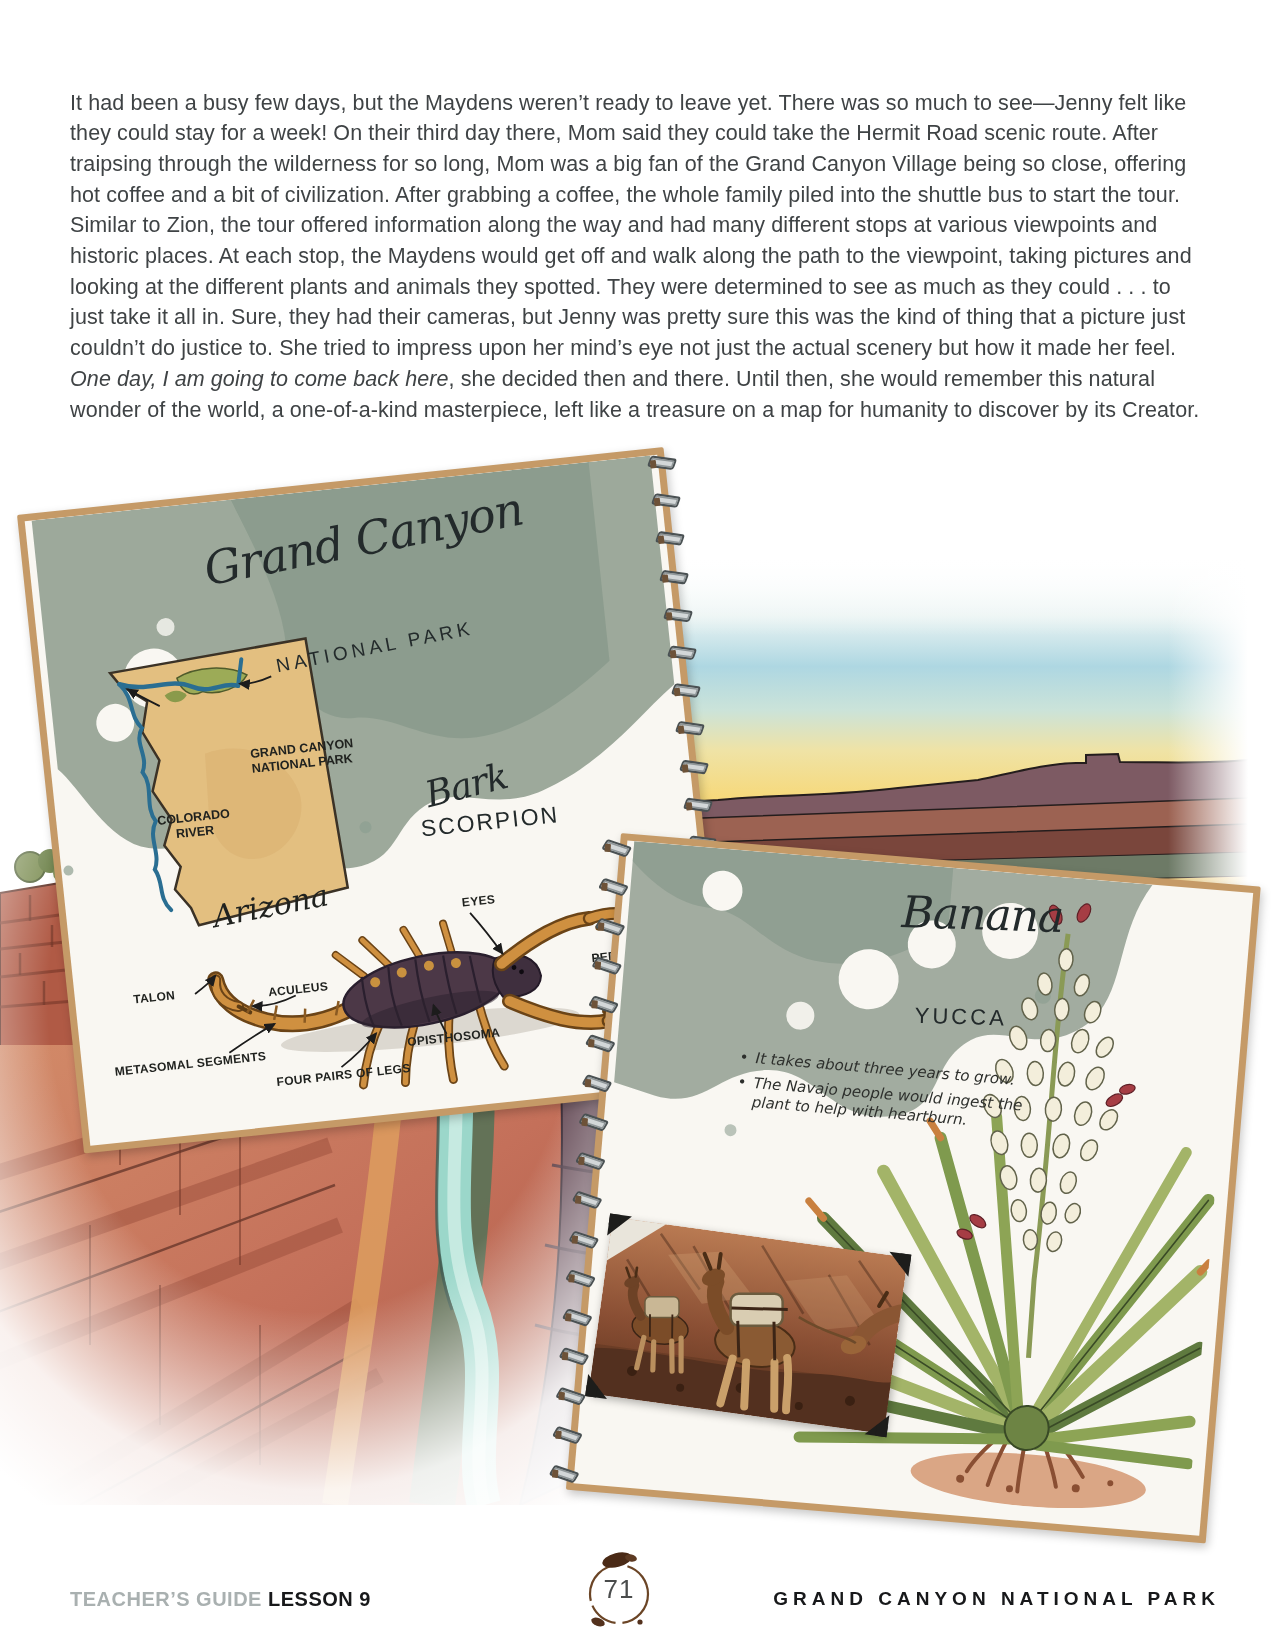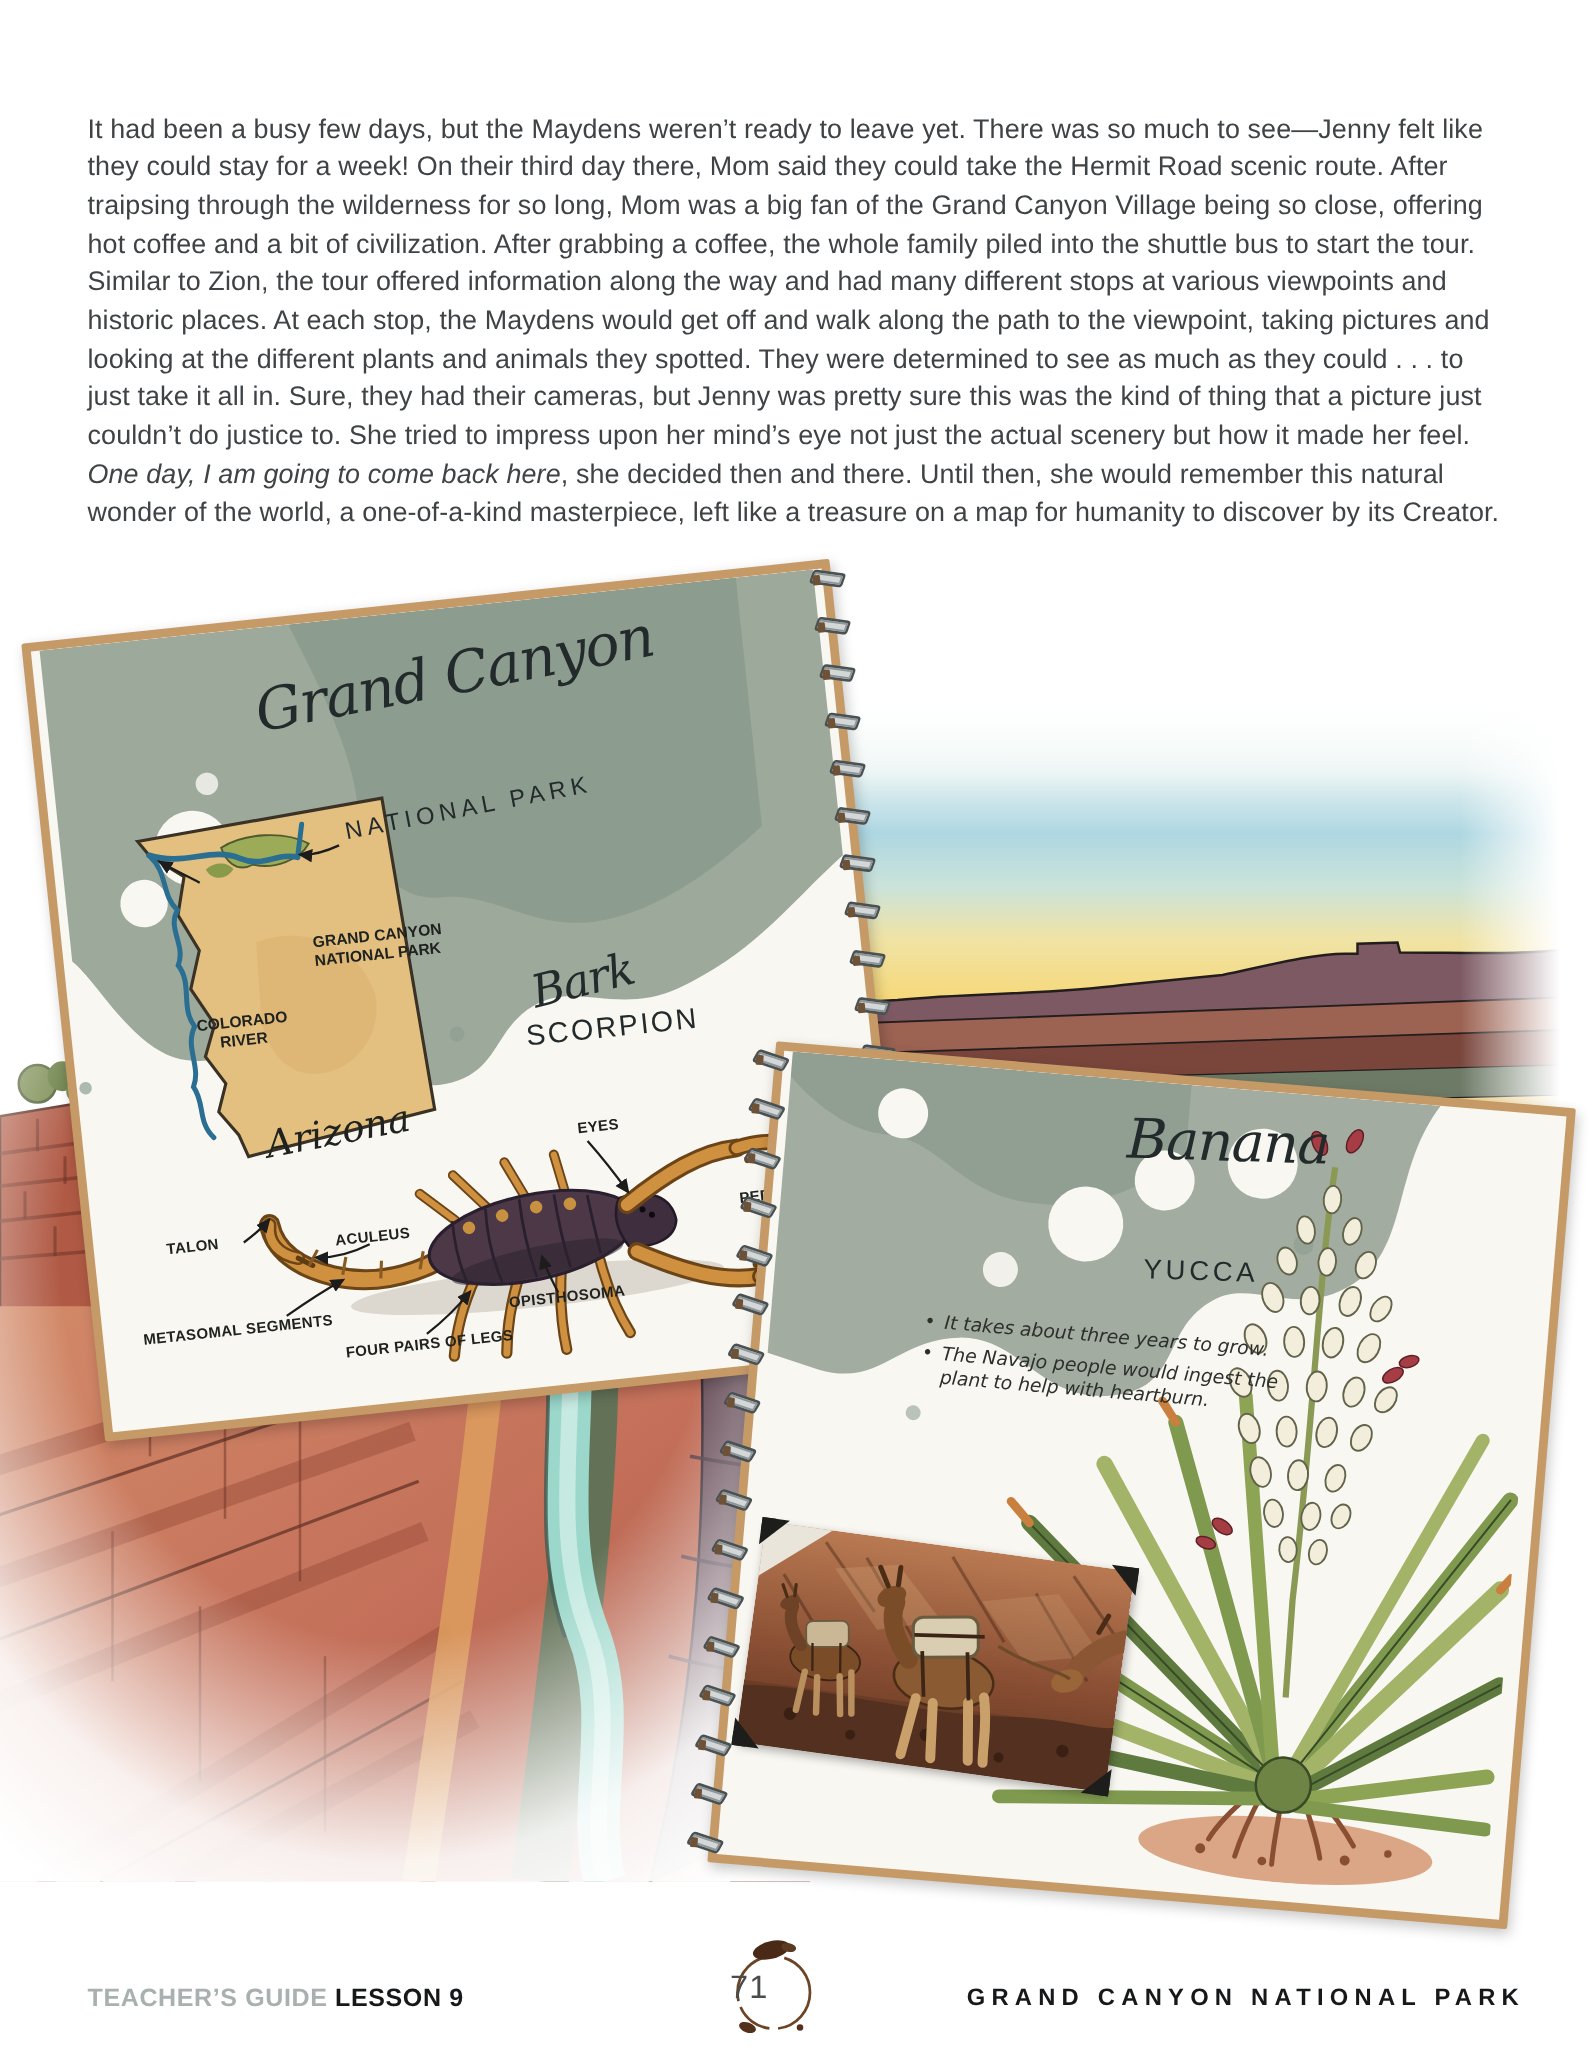--- a/index.html
+++ b/index.html
@@ -69,21 +69,21 @@
   .pc.br{bottom:-3px;right:-3px;border-bottom-color:#1d1d1b;border-right-color:#1d1d1b;}
   .yucca-svg{position:absolute;left:185px;top:12px;width:430px;height:618px;}
   
   .footer{position:absolute;left:0;right:0;top:1576px;height:60px;z-index:4;font-weight:bold;}
   .f-left{position:absolute;left:70px;top:12px;font-size:20px;letter-spacing:.5px;}
   .f-left .gray{color:var(--gray,#a9b0b0);}
   .f-left .blk{color:#17181a;}
   .f-right{position:absolute;right:70px;top:12px;font-size:19px;letter-spacing:5px;color:#17181a;}
   .badge{position:absolute;left:584px;top:-26px;width:70px;height:82px;font-weight:normal;}
   .badge svg{position:absolute;inset:0;}
-  .page-num{position:absolute;left:0;top:24px;width:70px;font-size:26px;
+  .page-num{position:absolute;left:0;top:24px;width:70px;text-align:center;font-size:26px;
             font-weight:300;color:#4a4c4c;letter-spacing:1px;}
   .z-top{z-index:5;position:relative;}
 </style>
 </head>
 <body>
 
 <div class="page">
 
   <p class="intro"><span>It had been a busy few days, but the Maydens weren’t ready to leave yet. There was so much to see—Jenny felt like they could stay for a week! On their third day there, Mom said they could take the Hermit Road scenic route. After traipsing through the wilderness for so long, Mom was a big fan of the Grand Canyon Village being so close, offering hot coffee and a bit of civilization. After grabbing a coffee, the whole family piled into the shuttle bus to start the tour. Similar to Zion, the tour offered information along the way and had many different stops at various viewpoints and historic places. At each stop, the Maydens would get off and walk along the path to the viewpoint, taking pictures and looking at the different plants and animals they spotted. They were determined to see as much as they could . . . to just take it all in. Sure, they had their cameras, but Jenny was pretty sure this was the kind of thing that a picture just couldn’t do justice to. She tried to impress upon her mind’s eye not just the actual scenery but how it made her feel. </span><span class="it">One day, I am going to come back here</span><span>, she decided then and there. Until then, she would remember this natural wonder of the world, a one-of-a-kind masterpiece, left like a treasure on a map for humanity to discover by its Creator.</span></p>
 

